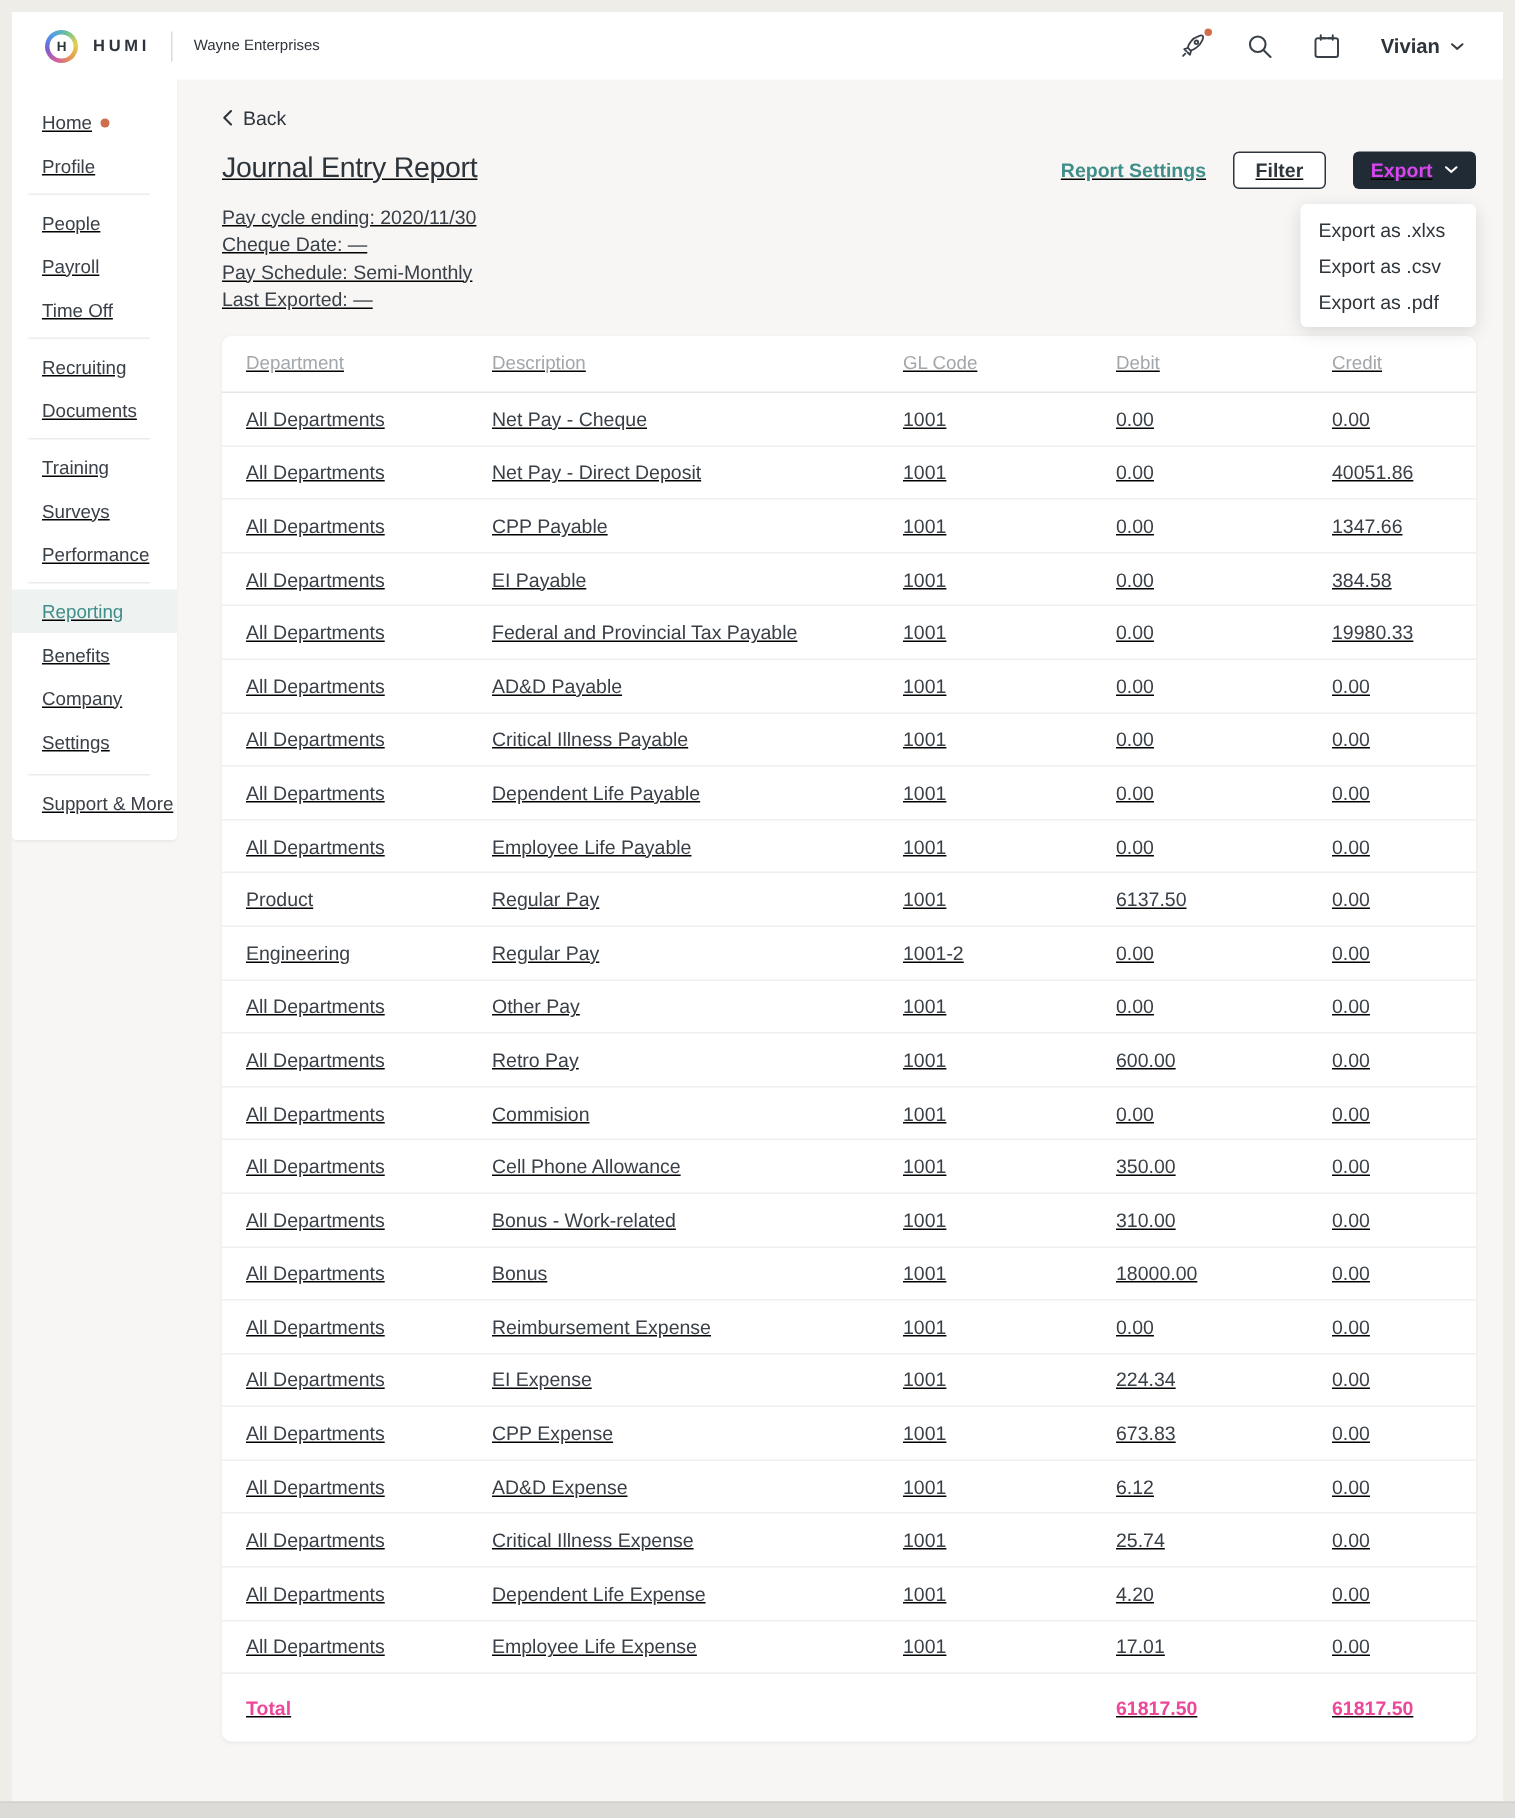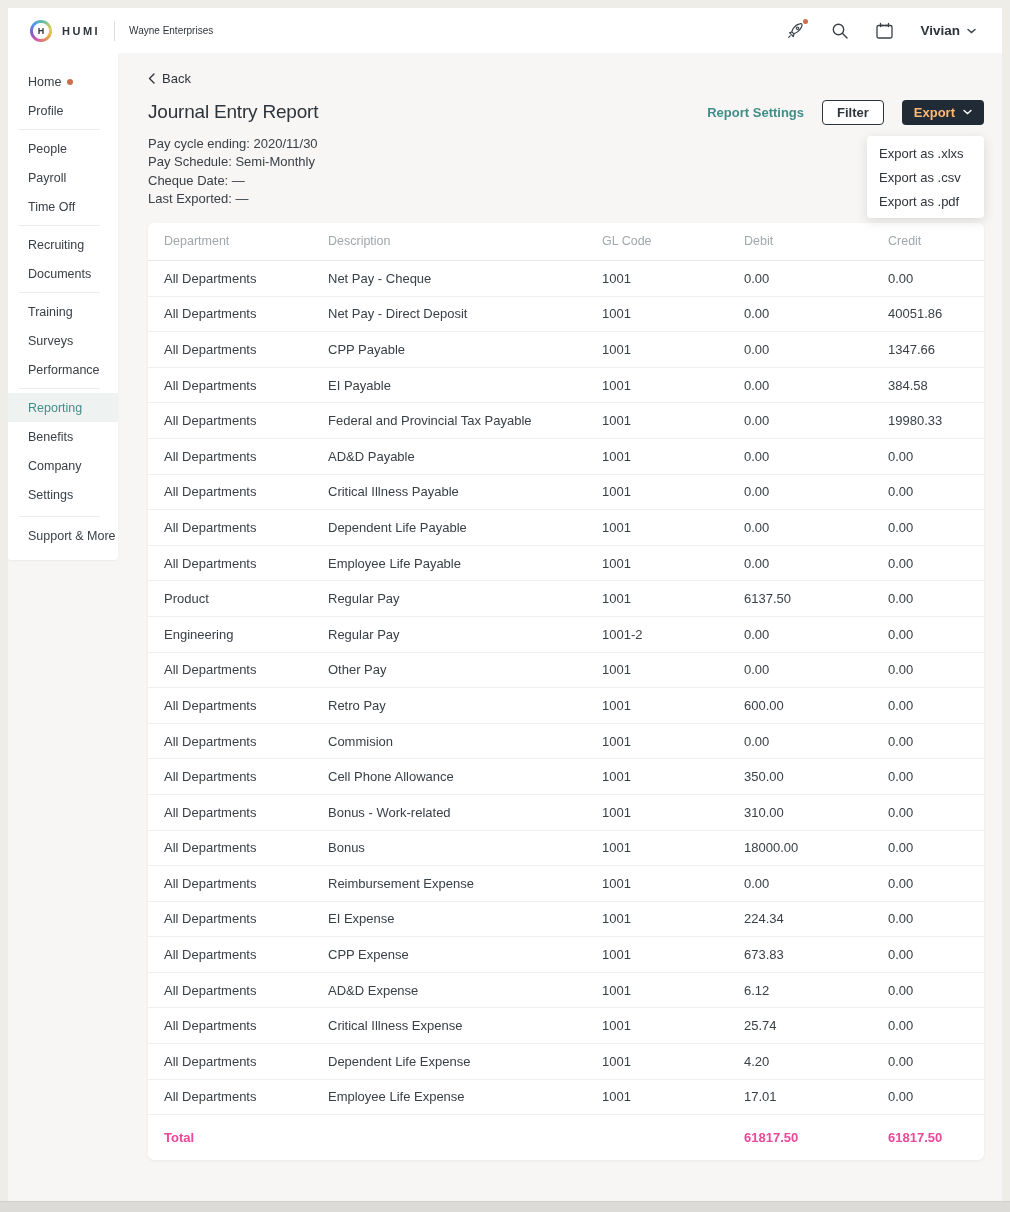--- a/index.html
+++ b/index.html
@@ -21,42 +21,42 @@
   .vdiv { width:1px; height:20px; background:#dcdcda; margin:0 4px; }
   .company { font-size:10px; color:#2e343b; }
 
   .topbar-right { display:flex; align-items:center; gap:26px; }
   .icon-btn { position:relative; display:flex; align-items:center; cursor:pointer; }
   .icon-btn svg { display:block; }
   .notif-dot { position:absolute; top:-2px; right:-3px; width:5px; height:5px; border-radius:50%; background:#cf6d4c; }
   .user-menu { display:flex; align-items:center; gap:7px; font-size:13.5px; font-weight:700; color:#2e343b; cursor:pointer; }
 
   
-  .body-row { display:flex; height:calc(100% - 45px); }
+  .body-row { display:flex; height:calc(100% - 45px);text-decoration:underline; }
 
   
   .sidebar { width:110px; min-width:110px; height:507px; background:#fff; padding-top:14px; display:flex; flex-direction:column; box-shadow:0 1px 2px rgba(0,0,0,.05); border-radius:0 0 3px 3px; }
   .nav-item { height:29px; display:flex; align-items:center; gap:6px; padding-left:20px; font-size:12.5px; color:#3a4047; cursor:pointer; white-space:nowrap; }
   .nav-item.active { background:#eef3f2; color:#3f8e89; }
   .nav-dot { width:6px; height:6px; border-radius:50%; background:#cf6d4c; }
   .nav-div { height:1px; background:#ececea; margin:4px 18px 4px 11px; }
   .sidebar-spacer { flex:1; }
   .nav-footer { padding-bottom:10px; }
   .nav-footer .nav-item { gap:8px; }
 
   
   .main { flex:1; position:relative; padding:0 20px 0 30px; }
   .back-link { margin-top:16px; height:18px; display:inline-flex; align-items:center; gap:7px; font-size:13px; color:#2e343b; cursor:pointer; }
   .title-row { margin-top:12px; display:flex; align-items:center; justify-content:space-between; }
   .page-title { font-size:19px; font-weight:500; letter-spacing:-0.2px; color:#2e343b; }
   .actions { display:flex; align-items:center; gap:18px; }
   .link-teal { font-size:13px; font-weight:700; color:#3f8e89; cursor:pointer; }
   .btn { height:25px; border-radius:4px; font-size:13px; font-weight:700; display:inline-flex; align-items:center; justify-content:center; cursor:pointer; font-family:inherit; }
   .btn-outline { background:#fff; color:#2e343b; border:1px solid #2e343b; padding:0 14px; }
-  .btn-dark { background:#212b36; color:#fdba74; border:none; padding:0 12px; gap:8px; }
+  .btn-dark { background:#212b36; color:#d946ef; border:none; padding:0 12px; gap:8px; }
 
   .meta { margin-top:10px; }
   .meta div { font-size:13px; color:#3a4047; line-height:18.5px; }
 
   
   .dropdown { position:absolute; top:83px; right:20px; width:117px; background:#fff; border-radius:4px; box-shadow:0 3px 12px rgba(0,0,0,.12); padding:5px 0; z-index:5; }
   .dropdown-item { height:24px; display:flex; align-items:center; padding-left:12px; font-size:13px; color:#2e343b; cursor:pointer; white-space:nowrap; }
 
   
   .card { margin-top:14px; width:836px; background:#fff; border-radius:6px; box-shadow:0 1px 3px rgba(0,0,0,.06); overflow:hidden; }
@@ -191,22 +191,22 @@
               <span>Export</span>
               <svg width="9" height="6" viewBox="0 0 9 6" fill="none" stroke="#ffffff" stroke-width="1.4" stroke-linecap="round">
                   <path d="M1 1.5l3.5 3L8 1.5"></path>
                 </svg>
             </button>
           </div>
         </div>
 
         <div class="meta">
           <div>Pay cycle ending: 2020/11/30</div>
+          <div>Cheque Date: —</div>
           <div>Pay Schedule: Semi-Monthly</div>
-          <div>Cheque Date: —</div>
           <div>Last Exported: —</div>
         </div>
 
         
         <div class="dropdown">
           <div class="dropdown-item">Export as .xlxs</div>
           <div class="dropdown-item">Export as .csv</div>
           <div class="dropdown-item">Export as .pdf</div>
         </div>
 

